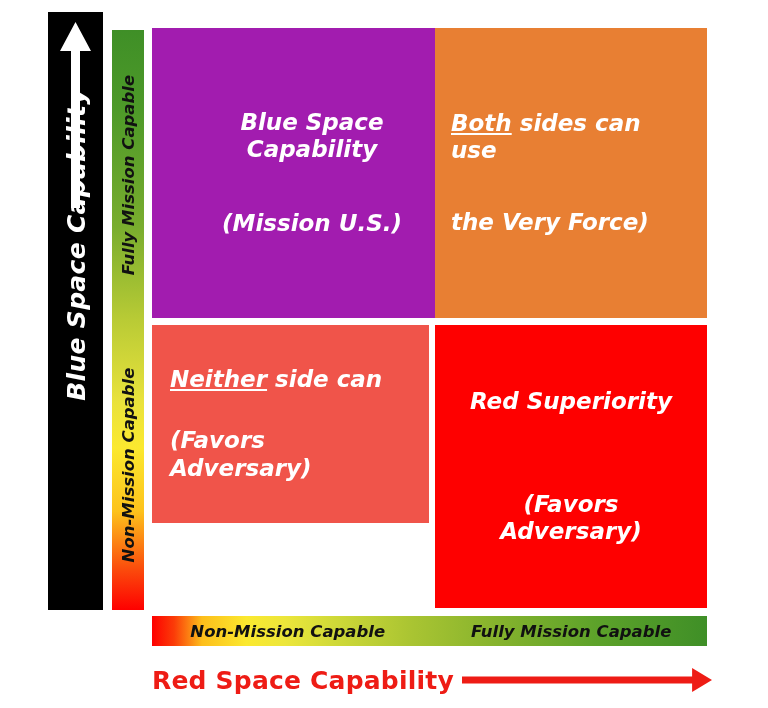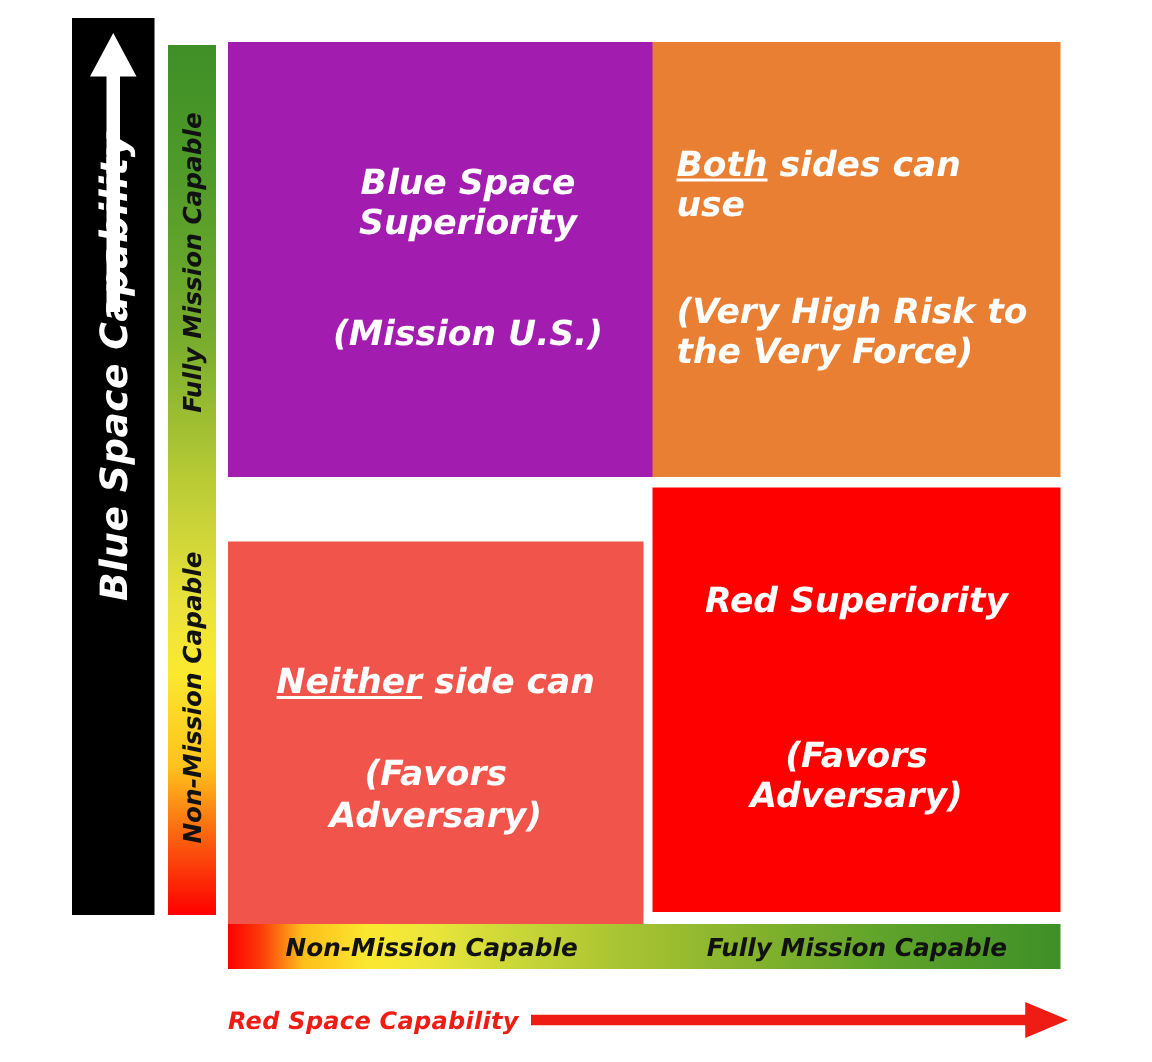--- a/index.html
+++ b/index.html
@@ -135,25 +135,23 @@
 
   #quad-tr {
     left: 435px; top: 28px; width: 272px; height: 290px;
     background: #e87f33;
     text-align: left;
     padding: 0 16px;
   }
   #quad-tr .gap { height: 44px; }
 
   #quad-bl {
-    left: 152px; top: 325px; width: 277px; height: 278px;
+    left: 152px; top: 325px; width: 277px; height: 198px;
     background: #f0544a;
-    text-align: center;
     padding: 0 18px;
-    margin-top: 36px;
   }
   #quad-bl .gap { height: 34px; }
 
   #quad-br {
     left: 435px; top: 325px; width: 272px; height: 283px;
     background: #fe0000;
     text-align: center;
     padding: 0 16px;
   }
   #quad-br .gap { height: 76px; }
@@ -201,23 +199,22 @@
     left: 152px;
     top: 658px;
     width: 560px;
     height: 44px;
     display: flex;
     align-items: center;
   }
   .x-axis-title {
     color: #ee1c15;
     font-family: "DejaVu Sans", sans-serif;
-    font-style: italic;
-    font-weight: bold;
-    font-size: 16px;
+    font-weight: bold;
+    font-size: 25px;
     white-space: nowrap;
     letter-spacing: 0.2px;
   }
   .x-arrow {
     flex: 1 1 auto;
     height: 26px;
     margin-left: 8px;
   }
 </style>
 </head>
@@ -232,29 +229,28 @@
     <div class="y-axis-title">Blue Space Capability</div>
   </div>
 
   <div class="y-scale">
     <div class="y-scale-label top">Fully Mission Capable</div>
     <div class="y-scale-label bottom">Non-Mission Capable</div>
   </div>
 
   <div class="quad" id="quad-tl">
     <div class="line-block">Blue Space</div>
-    <div class="line-block">Superiority</div>
+    <div class="line-block">Capability</div>
     <div class="gap"></div>
     <div class="line-block">(Mission U.S.)</div>
   </div>
 
   <div class="quad" id="quad-tr">
     <div class="line-block"><span class="underline-word">Both</span><span> sides can use</span></div>
     <div class="gap"></div>
-    <div class="line-block">(Very High Risk to</div>
     <div class="line-block">the Very Force)</div>
   </div>
 
   <div class="quad" id="quad-bl">
     <div class="line-block"><span class="underline-word">Neither</span><span> side can</span></div>
     <div class="gap"></div>
     <div class="line-block">(Favors</div>
     <div class="line-block">Adversary)</div>
   </div>
 

